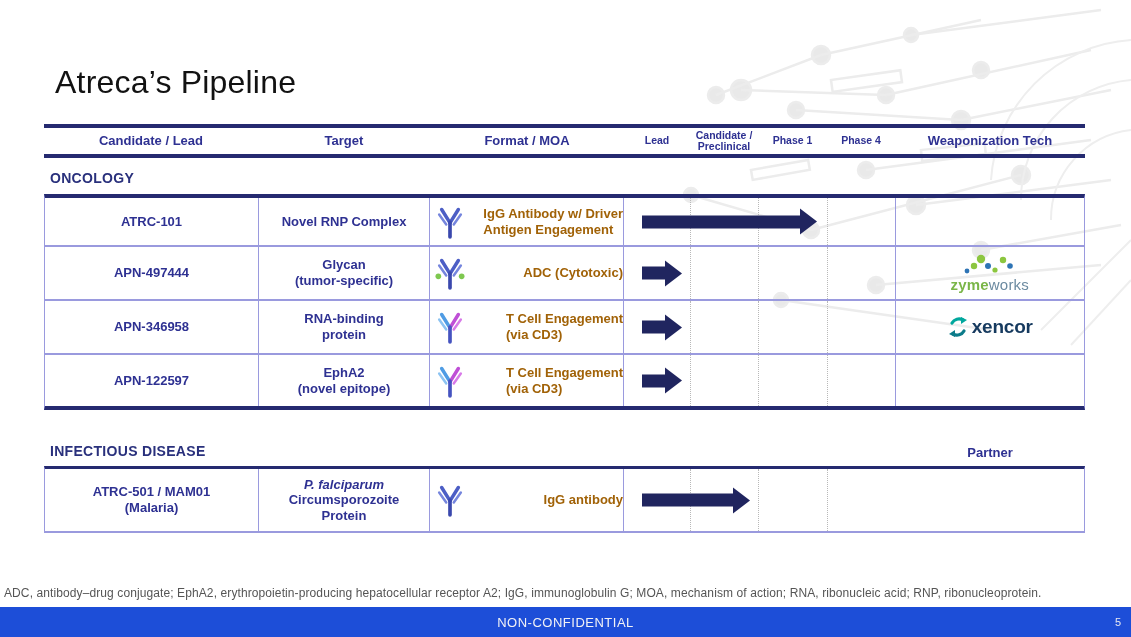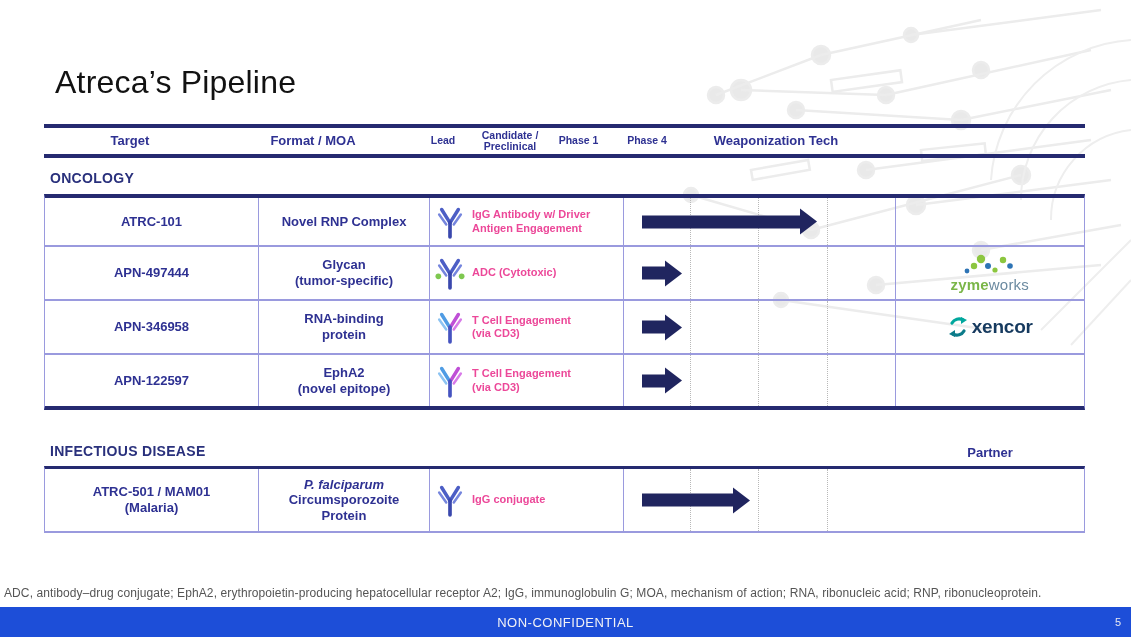--- a/index.html
+++ b/index.html
@@ -51,22 +51,22 @@
   .ptable.oncology { top:194px; border-bottom:4px solid #252a70; }
   .ptable.infectious { top:466px; border-top:3.5px solid #252a70; border-bottom:2px solid #9a9ade; }
   .prow { display:flex; align-items:stretch; }
   .prow + .prow { border-top:2px solid #9a9ade; }
   .cell { display:flex; align-items:center; justify-content:center; }
   .c-cand { width:213px; text-align:center; font-weight:bold; color:#2e3192; font-size:13px; white-space:pre-line; line-height:1.2; }
   .c-target { width:172px; border-left:1.5px solid #9a9ade; border-right:1.5px solid #9a9ade;
               text-align:center; font-weight:bold; color:#2e3192; font-size:13px; white-space:pre-line; line-height:1.2;
               flex-direction:column; }
   .c-target .ital { font-style:italic; }
-  .c-format { width:194px; border-right:1.5px solid #9a9ade; justify-content:flex-start; gap:7px; padding-left:5px;
-              font-weight:bold; color:#ec4899; font-size:11px; white-space:pre-line; line-height:1.2; }
+  .c-format { width:194px; border-right:1.5px solid #9a9ade; justify-content:space-between; gap:7px; padding-left:5px;
+              font-weight:bold; color:#a16207; font-size:13px; white-space:pre-line; line-height:1.2; }
   .c-phases { width:271px; position:relative; }
   .c-weapon { width:188.5px; border-left:1.5px solid #9a9ade; position:relative; }
 
   .dotline { position:absolute; top:0; bottom:0; width:0; border-left:1px dotted #b8b8b8; }
   .dl1 { left:66px; } .dl2 { left:134px; } .dl3 { left:203px; }
 
   
   .pipe-arrow {
     position:absolute; left:18px; top:50%; transform:translateY(-50%);
     height:13px; background:#20255f;
@@ -156,20 +156,21 @@
       <line x1="470" y1="240" x2="380" y2="330"></line>
         <line x1="470" y1="280" x2="410" y2="345"></line>
     </g>
   </svg>
 
   <div class="content">
 
     <div class="title">Atreca’s Pipeline</div>
 
     <div class="head-band">
+      <div class="hc hc1">Candidate / Lead</div>
       <div class="hc hc2">Target</div>
       <div class="hc hc3">Format / MOA</div>
       <div class="hc hc4">Lead</div>
       <div class="hc hc5">Candidate /
 Preclinical</div>
       <div class="hc hc6">Phase 1</div>
       <div class="hc hc7">Phase 4</div>
       <div class="hc hc8">Weaponization Tech</div>
     </div>
 
@@ -328,21 +329,21 @@
         <div class="cell c-format">
           <svg class="ab-icon" width="30" height="36" viewBox="0 0 36 42">
             <g stroke-linecap="round" fill="none">
               <path d="M18 22 L8 6" stroke="#4c5ec5" stroke-width="4.2"></path>
               <path d="M13.5 24 L5 12" stroke="#7585dd" stroke-width="3"></path>
               <path d="M18 22 L28 6" stroke="#4c5ec5" stroke-width="4.2"></path>
               <path d="M22.5 24 L31 12" stroke="#7585dd" stroke-width="3"></path>
               <path d="M18 21 L18 39" stroke="#3a48ad" stroke-width="4.4"></path>
             </g>
           </svg>
-          <span>IgG conjugate</span>
+          <span>IgG antibody</span>
         </div>
         <div class="cell c-phases">
           <div class="dotline dl1"></div>
           <div class="dotline dl2"></div>
           <div class="dotline dl3"></div>
           <div class="pipe-arrow" data-stage="preclinical"></div>
         </div>
       </div>
     </div>
 

